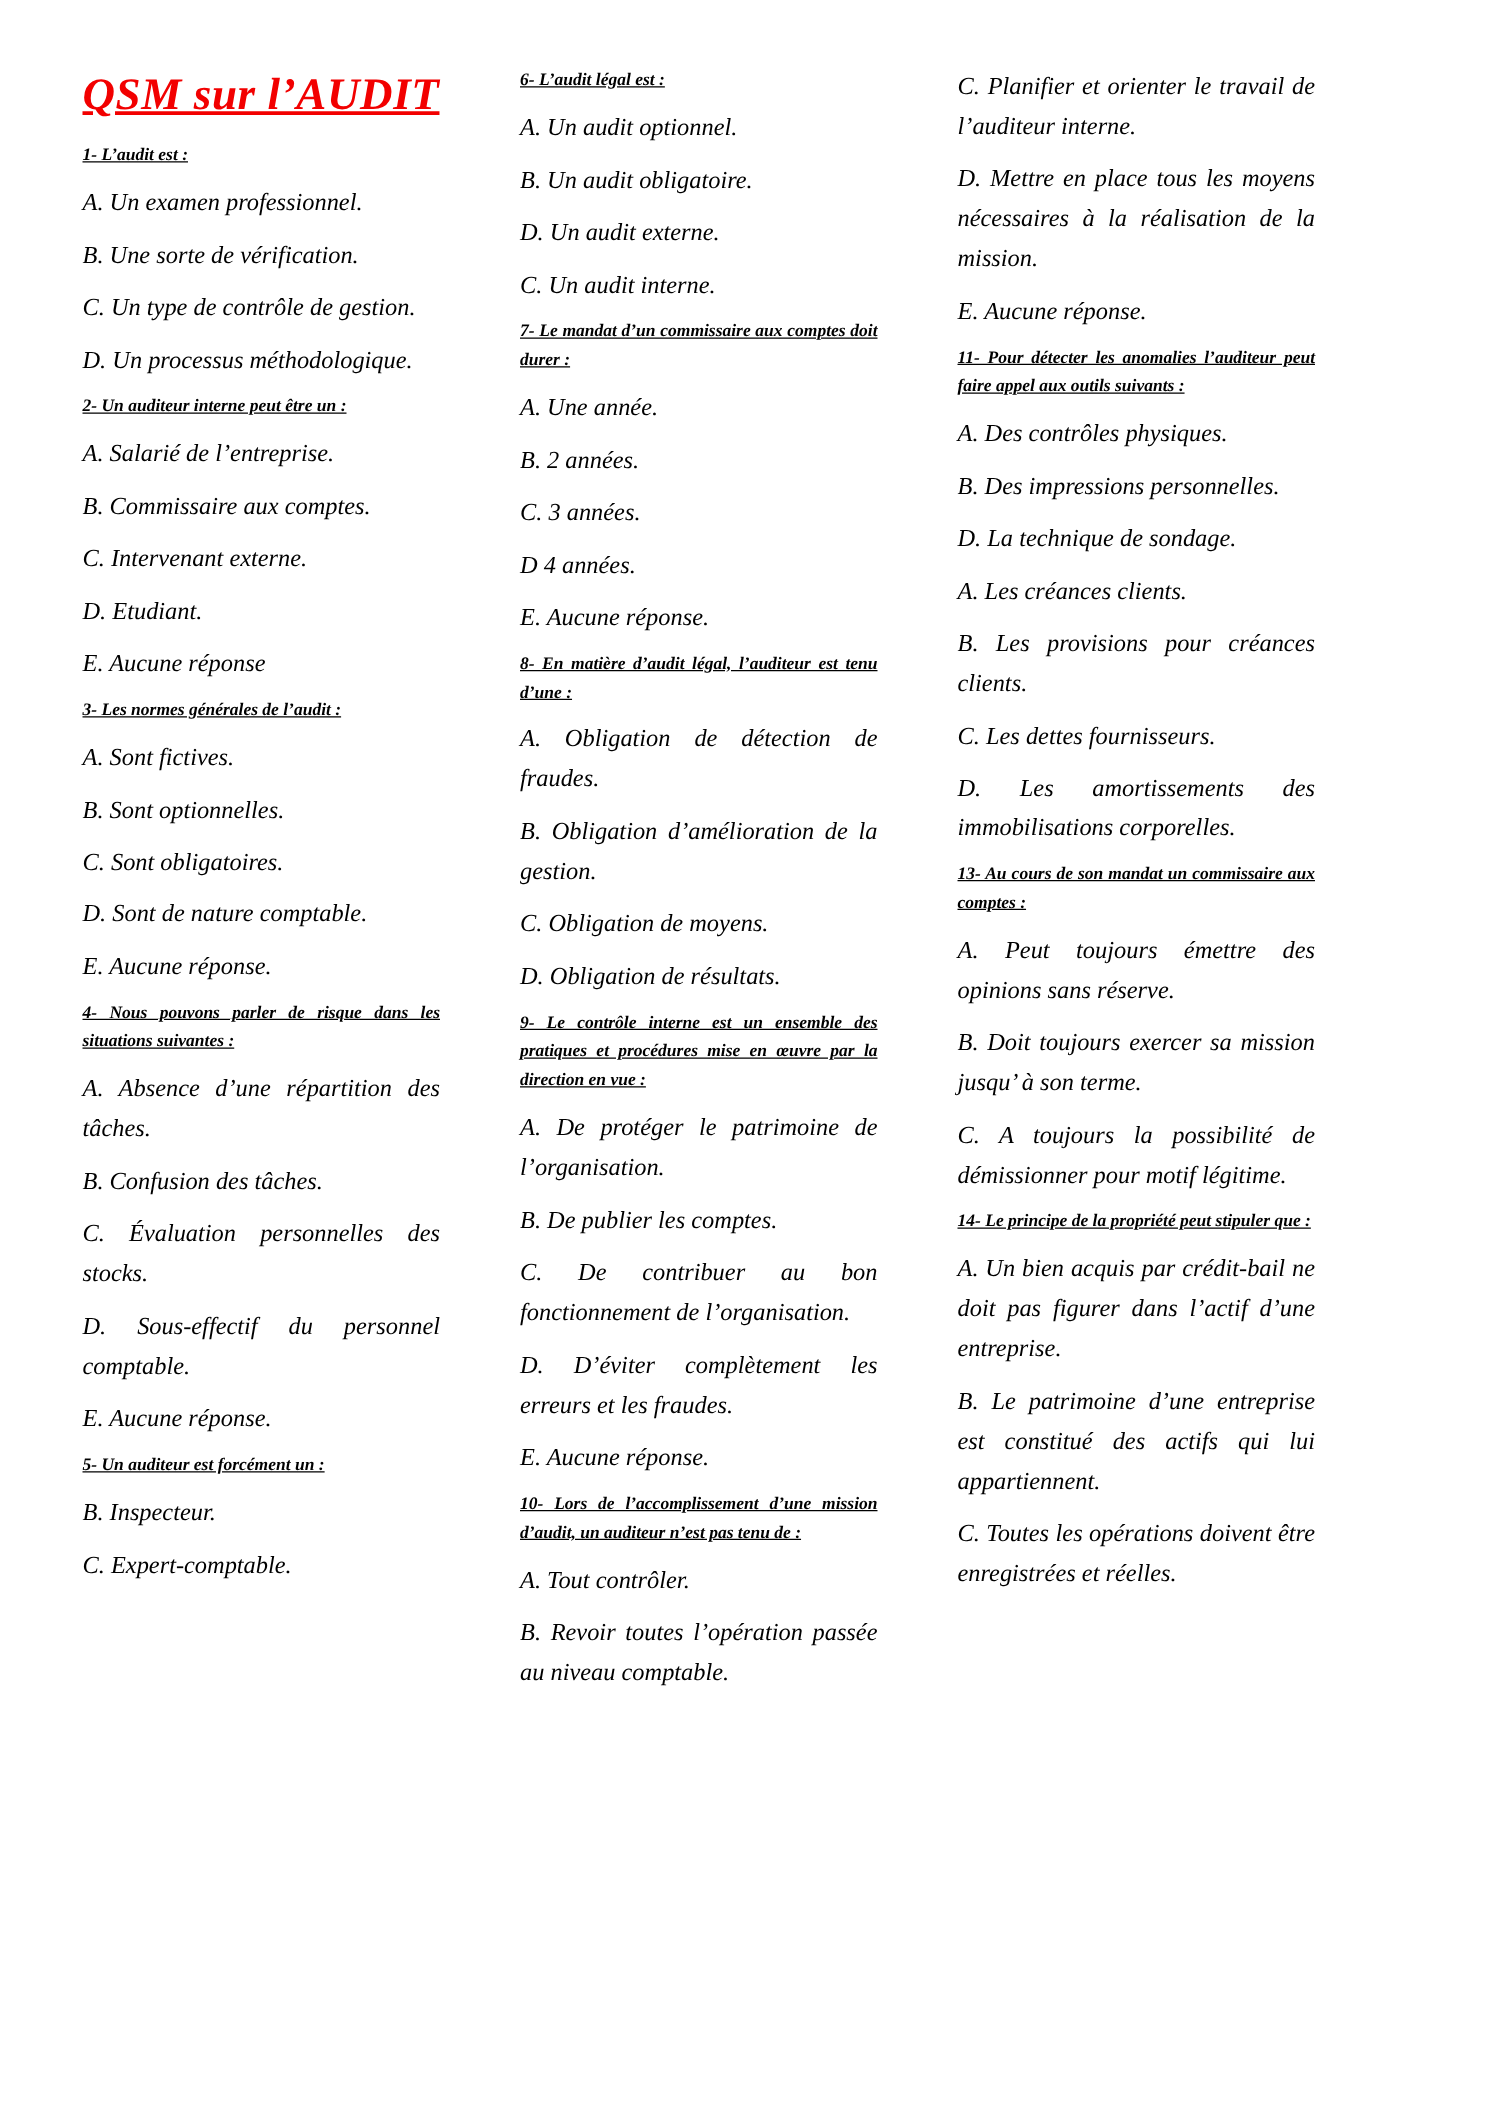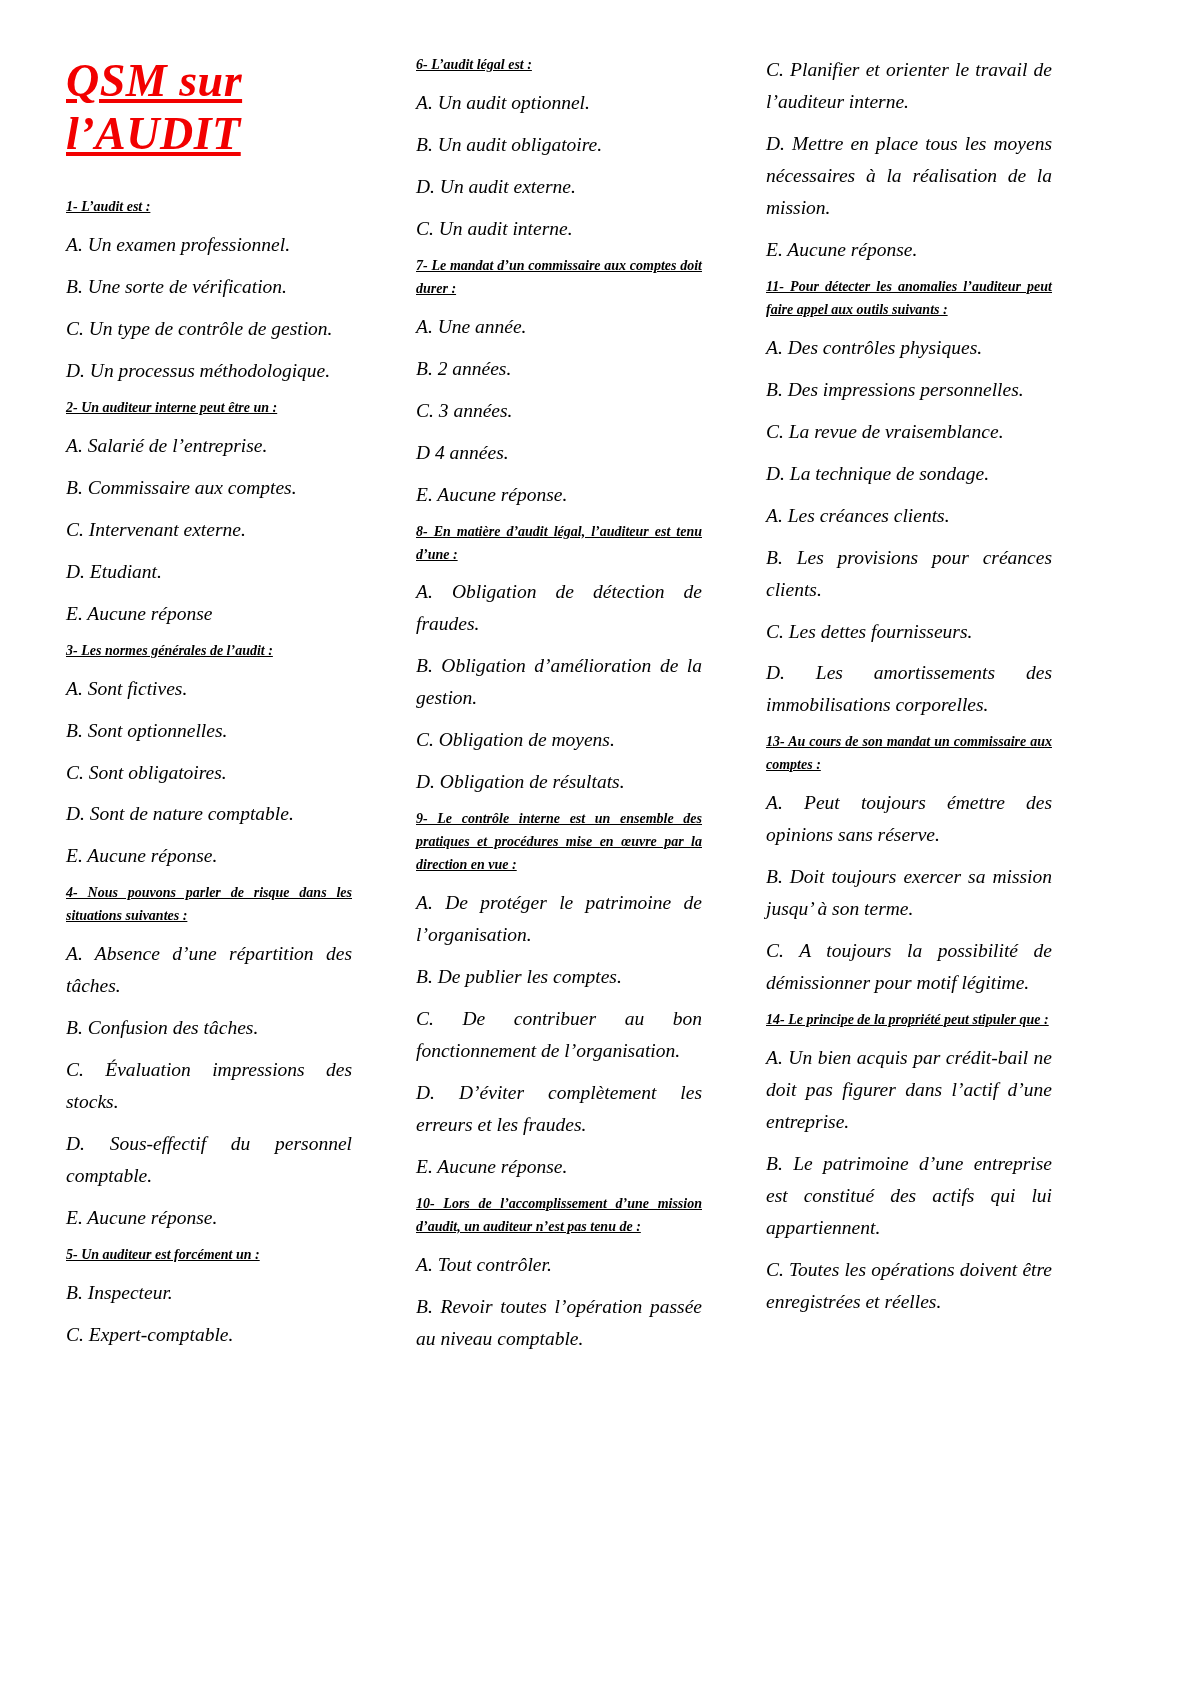--- a/index.html
+++ b/index.html
@@ -18,24 +18,24 @@
       display: flex;
       padding: 54px 0 0 66px;
       gap: 64px;
     }
     .column {
       width: 286px;
       flex: 0 0 286px;
     }
     .doc-title {
       color: #f20000;
-      font-size: 46px;
+      font-size: 36px;
       font-weight: bold;
       text-decoration: underline;
-      margin-bottom: 36px;
+      margin-bottom: 18px;
       letter-spacing: 0.5px;
     }
     .question {
       font-weight: bold;
       text-decoration: underline;
       text-align: justify;
       font-size: 14px;
       line-height: 1.64;
       margin-bottom: 10px;
     }
@@ -65,21 +65,21 @@
       <p class="option">E. Aucune réponse</p>
       <p class="question">3- Les normes générales de l’audit :</p>
       <p class="option">A. Sont fictives.</p>
       <p class="option">B. Sont optionnelles.</p>
       <p class="option">C. Sont obligatoires.</p>
       <p class="option">D. Sont de nature comptable.</p>
       <p class="option">E. Aucune réponse.</p>
       <p class="question">4- Nous pouvons parler de risque dans les situations suivantes :</p>
       <p class="option">A. Absence d’une répartition des tâches.</p>
       <p class="option">B. Confusion des tâches.</p>
-      <p class="option">C. Évaluation impressions des stocks.</p>
+      <p class="option">C. Évaluation personnelles des stocks.</p>
       <p class="option">D. Sous-effectif du personnel comptable.</p>
       <p class="option">E. Aucune réponse.</p>
       <p class="question">5- Un auditeur est forcément un :</p>
       <p class="option">B. Inspecteur.</p>
       <p class="option">C. Expert-comptable.</p>
     </div>
   <div class="column">
       <p class="question">6- L’audit légal est :</p>
       <p class="option">A. Un audit optionnel.</p>
       <p class="option">B. Un audit obligatoire.</p>
@@ -106,21 +106,20 @@
       <p class="option">A. Tout contrôler.</p>
       <p class="option">B. Revoir toutes l’opération passée au niveau comptable.</p>
     </div>
   <div class="column">
       <p class="option">C. Planifier et orienter le travail de l’auditeur interne.</p>
       <p class="option">D. Mettre en place tous les moyens nécessaires à la réalisation de la mission.</p>
       <p class="option">E. Aucune réponse.</p>
       <p class="question">11- Pour détecter les anomalies l’auditeur peut faire appel aux outils suivants :</p>
       <p class="option">A. Des contrôles physiques.</p>
       <p class="option">B. Des impressions personnelles.</p>
-      <p class="option">C. La revue de vraisemblance.</p>
       <p class="option">D. La technique de sondage.</p>
       <p class="option">A. Les créances clients.</p>
       <p class="option">B. Les provisions pour créances clients.</p>
       <p class="option">C. Les dettes fournisseurs.</p>
       <p class="option">D. Les amortissements des immobilisations corporelles.</p>
       <p class="question">13- Au cours de son mandat un commissaire aux comptes :</p>
       <p class="option">A. Peut toujours émettre des opinions sans réserve.</p>
       <p class="option">B. Doit toujours exercer sa mission jusqu’ à son terme.</p>
       <p class="option">C. A toujours la possibilité de démissionner pour motif légitime.</p>
       <p class="question">14- Le principe de la propriété peut stipuler que :</p>

